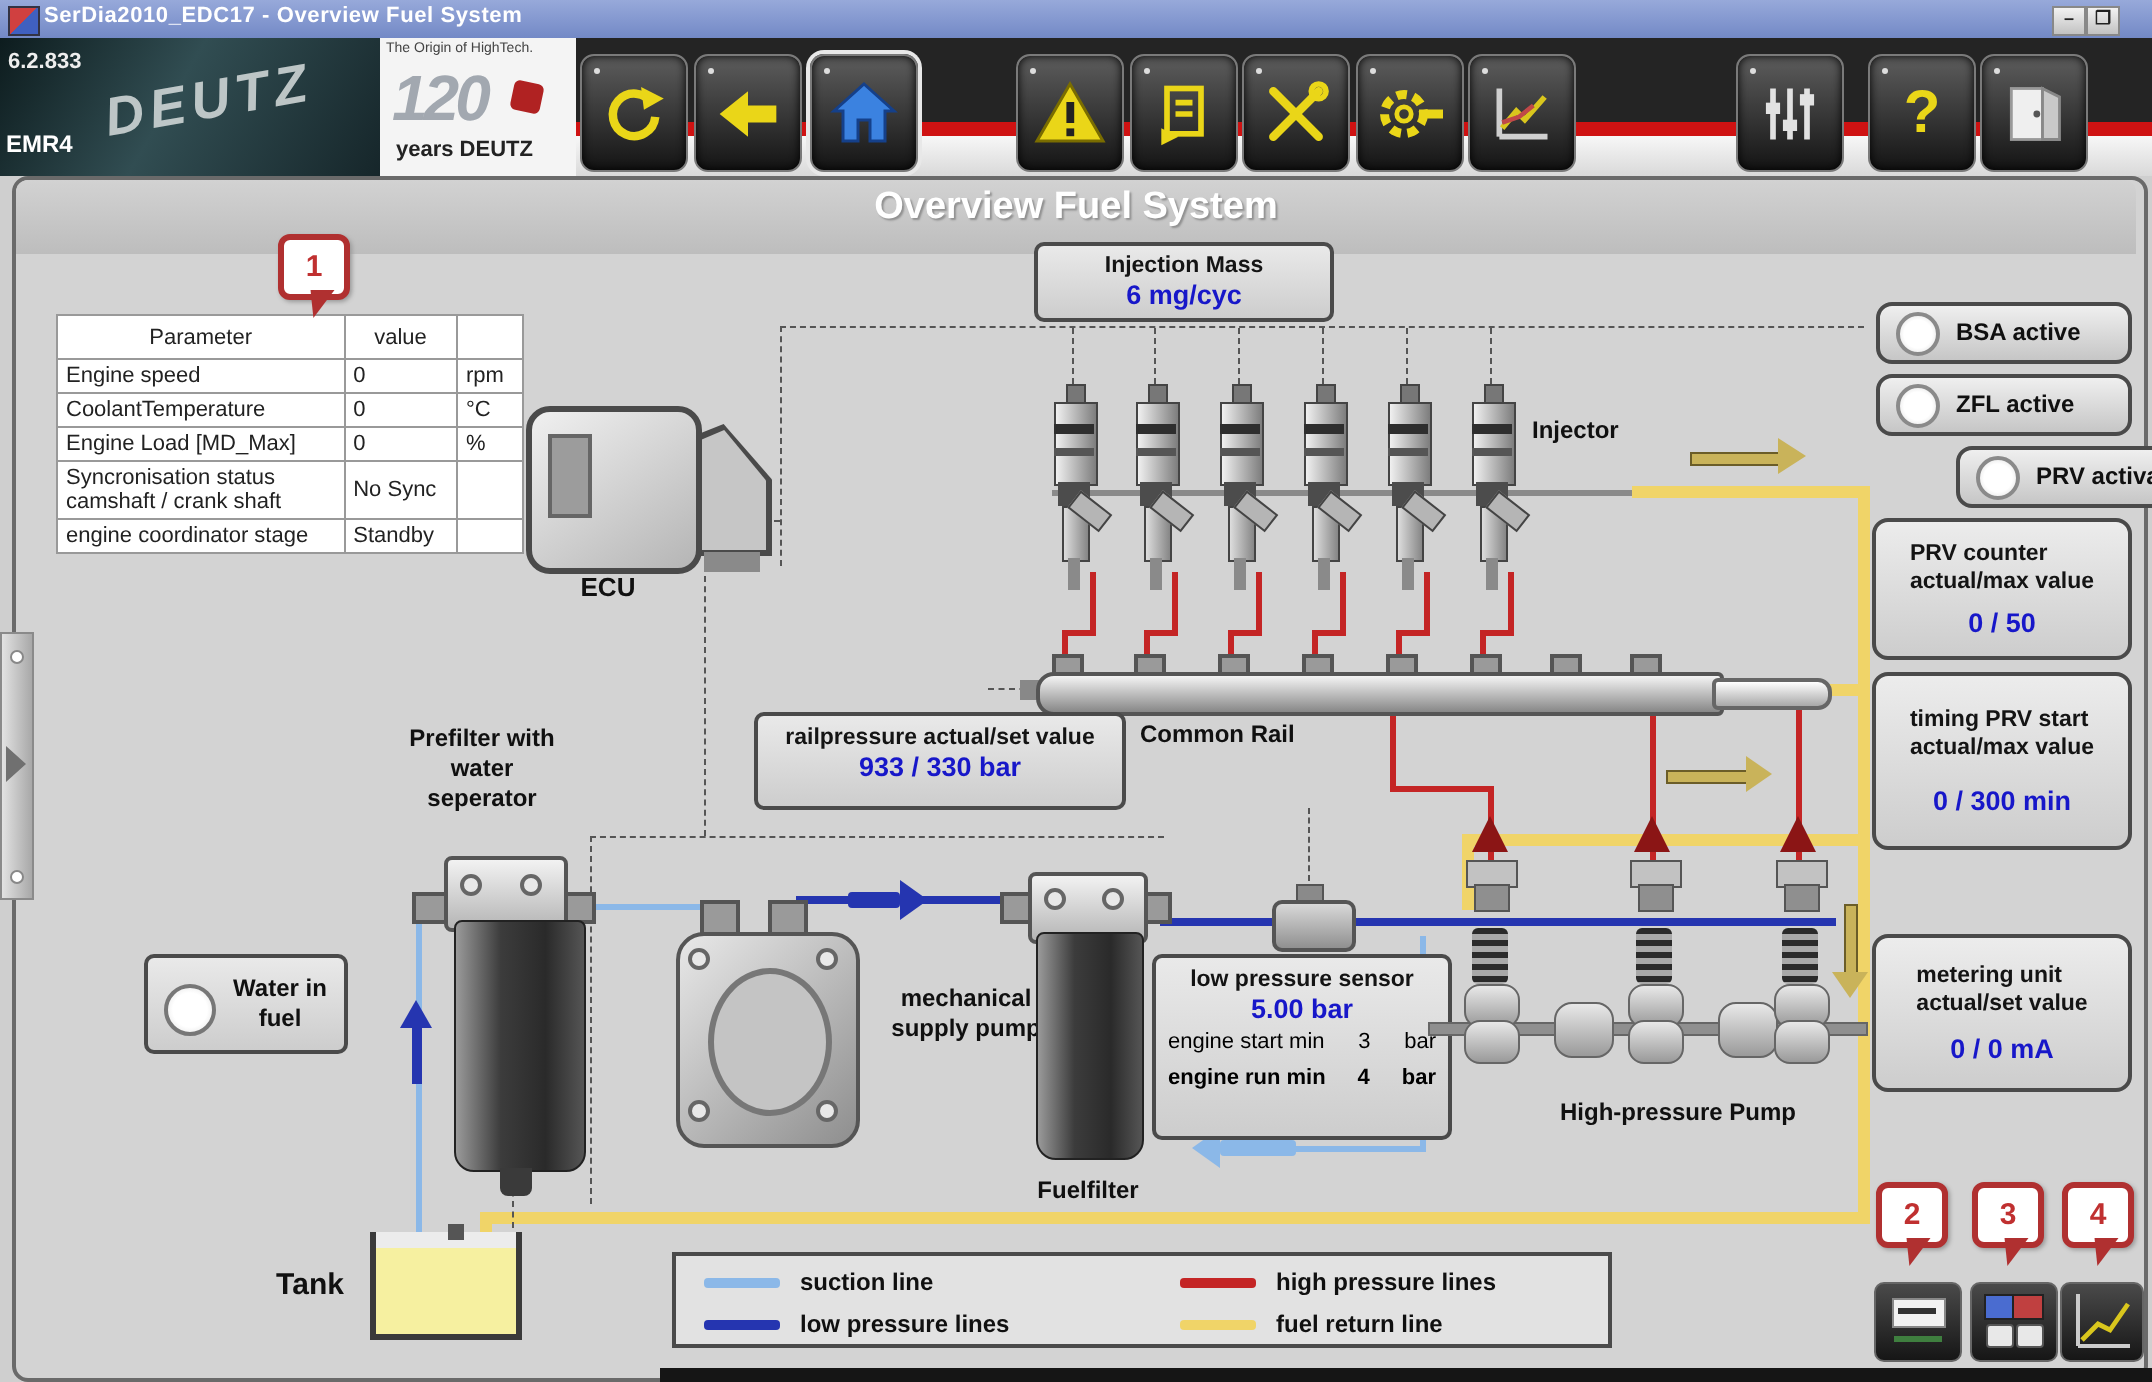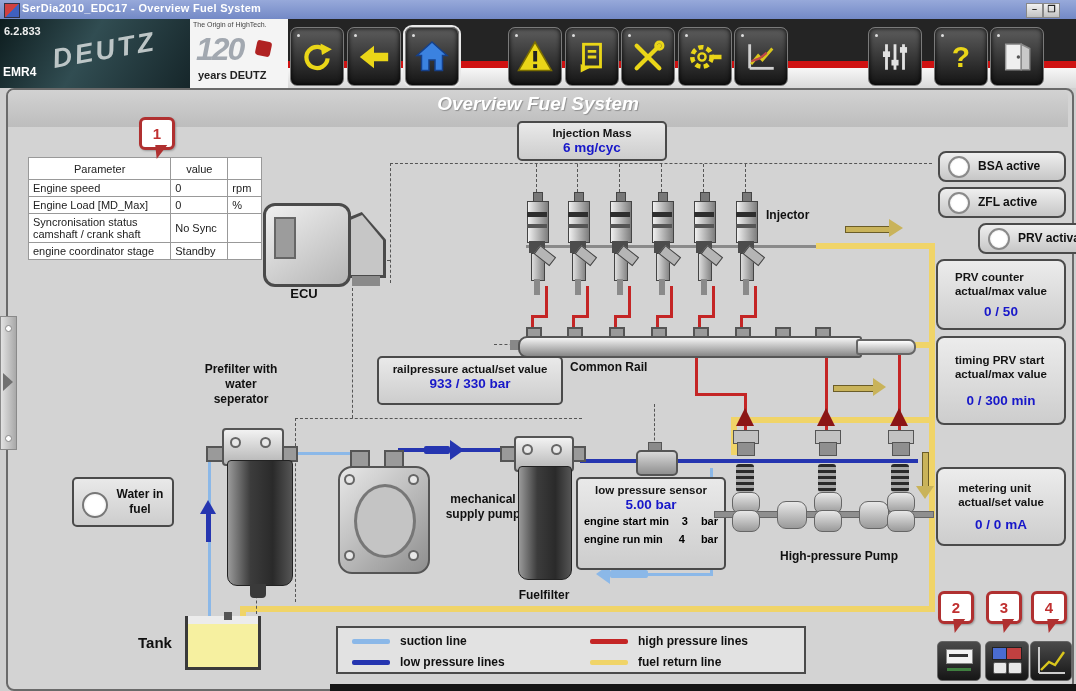--- a/index.html
+++ b/index.html
@@ -23,21 +23,21 @@
   .brandblock .yrs{left:8px;top:50px;font-size:11px;font-weight:bold;color:#222;}
   .tb-dark{left:288px;top:19px;width:788px;height:42px;background:#242424;}
   .tb-red{left:288px;top:61px;width:788px;height:7px;background:#cf1212;}
   .tb-light{left:288px;top:68px;width:788px;height:20px;background:linear-gradient(#f7f7f7,#d9d9d9);}
   .tbtn{top:27px;width:52px;height:57px;background:linear-gradient(#5d5d5d,#141414);border:1px solid #7a7a7a;border-radius:7px;box-shadow:inset 0 0 5px #000;display:flex;align-items:center;justify-content:center;cursor:pointer;}
   .tbtn .dot{position:absolute;left:6px;top:6px;width:3px;height:3px;background:#ddd;border-radius:50%;}
   .tbtn.hl{box-shadow:inset 0 0 5px #000,0 0 0 2px #e8e8e8;}
   .qmark{font-size:30px;font-weight:bold;color:#ead618;line-height:1;}
   
   .panel{left:6px;top:88px;width:1064px;height:599px;background:#d3d3d3;border:2px solid #6a6a6a;border-radius:8px;}
-  .pagetitle{left:8px;top:90px;width:1060px;height:37px;background:linear-gradient(#d2d2d2,#bdbdbd);text-align:center;font-size:19px;font-weight:bold;color:#fff;text-shadow:1px 1px 1px #909090;line-height:27px;border-radius:6px 6px 0 0;font-style:italic;}
+  .pagetitle{left:8px;top:90px;width:1060px;height:37px;background:linear-gradient(#d2d2d2,#bdbdbd);text-align:center;font-size:19px;font-weight:bold;color:#fff;text-shadow:1px 1px 1px #909090;line-height:27px;border-radius:6px 6px 0 0;}
   .lefthandle{left:0;top:316px;width:15px;height:132px;background:linear-gradient(90deg,#e2e2e2,#a8a8a8);border:1px solid #8a8a8a;}
   .lefthandle .tri{position:absolute;left:2px;top:56px;width:0;height:0;border-left:10px solid #707070;border-top:9px solid transparent;border-bottom:9px solid transparent;}
   .lefthandle .hole{position:absolute;left:4px;width:5px;height:5px;border-radius:50%;background:#fff;border:1px solid #888;}
   
   .box{background:linear-gradient(#e9e9e9,#cdcdcd);border:2px solid #4a4a4a;border-radius:5px;text-align:center;box-sizing:border-box;}
   .bt{font-size:11.5px;font-weight:bold;color:#141414;white-space:pre-line;line-height:1.25;}
   .bv{font-size:13.5px;font-weight:bold;color:#1717c9;}
   .lbl{font-size:12px;font-weight:bold;color:#101010;white-space:pre-line;text-align:center;line-height:1.25;}
   
   .ptable{left:28px;top:157px;width:234px;border-collapse:collapse;background:#fff;font-size:11px;color:#222;}
@@ -381,21 +381,21 @@
   </div>
 
   <div class="abs box" style="left:377px;top:356px;width:186px;height:49px;padding-top:4px;">
     <div class="bt">railpressure actual/set value</div>
     <div class="bv">933 / 330 bar</div>
   </div>
 
   <div class="abs box" style="left:576px;top:477px;width:150px;height:93px;padding:4px 6px;">
     <div class="bt">low pressure sensor</div>
     <div class="bv">5.00 bar</div>
-    <div style="display:flex;justify-content:space-between;font-size:11px;font-weight:bold;margin-top:3px;">
+    <div style="display:flex;justify-content:space-between;font-size:11px;font-weight:normal;margin-top:3px;">
       <span>engine start min</span>
         <span>3</span>
         <span>bar</span>
     </div>
     <div style="display:flex;justify-content:space-between;font-size:11px;font-weight:bold;margin-top:6px;">
       <span>engine run  min</span>
         <span>4</span>
         <span>bar</span>
     </div>
   </div>
@@ -488,20 +488,25 @@
     <tbody>
         <tr>
       <th class="cp">Parameter</th>
       <th class="cv">value</th>
       <th class="cu"></th>
     </tr>
     <tr>
       <td>Engine speed</td>
           <td>0</td>
           <td>rpm</td>
+    </tr>
+    <tr>
+      <td>CoolantTemperature</td>
+          <td>0</td>
+          <td>°C</td>
     </tr>
     <tr>
       <td>Engine Load [MD_Max]</td>
           <td>0</td>
           <td>%</td>
     </tr>
     <tr>
       <td>Syncronisation status
 camshaft / crank shaft</td>
           <td>No Sync</td>

